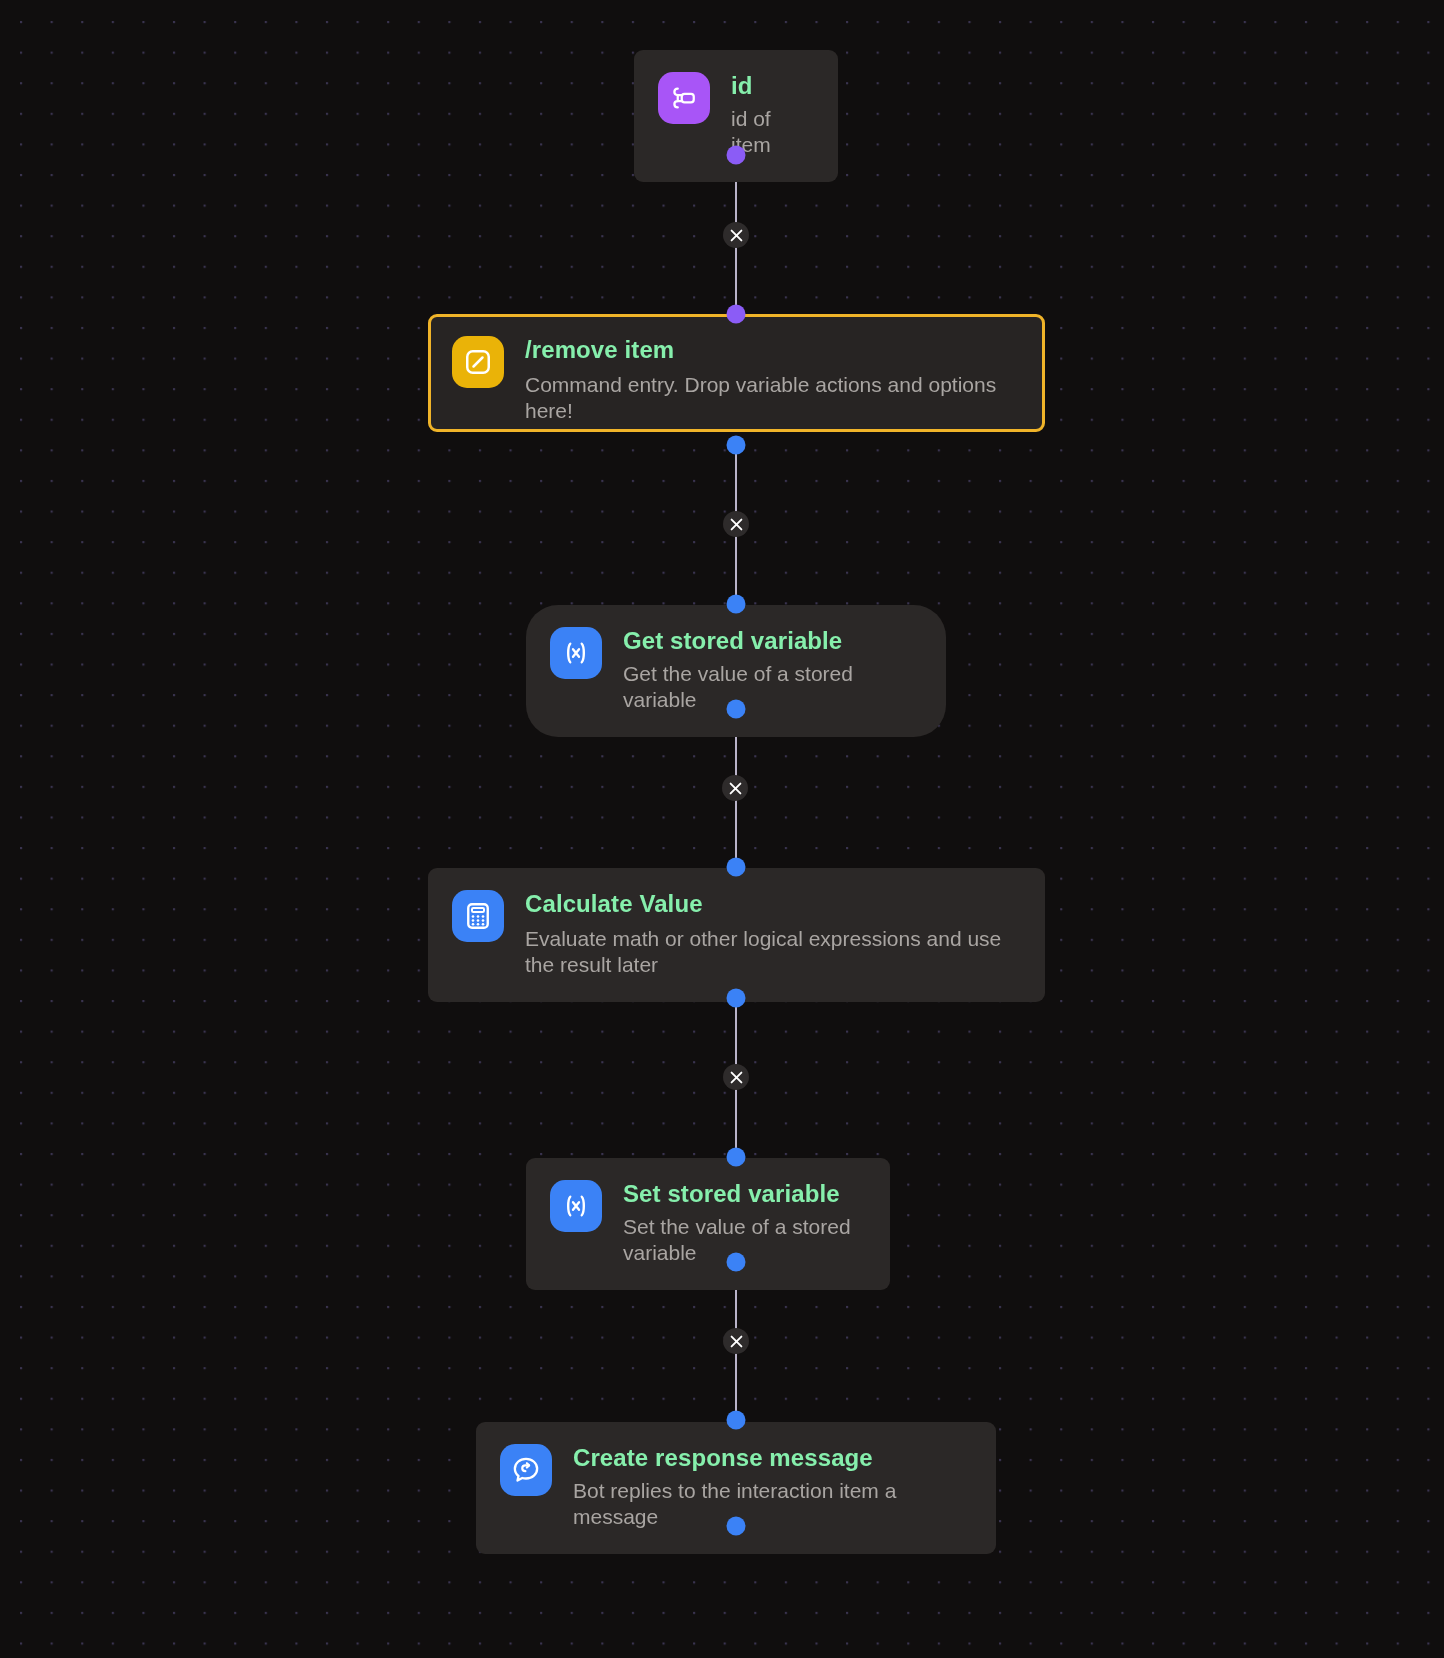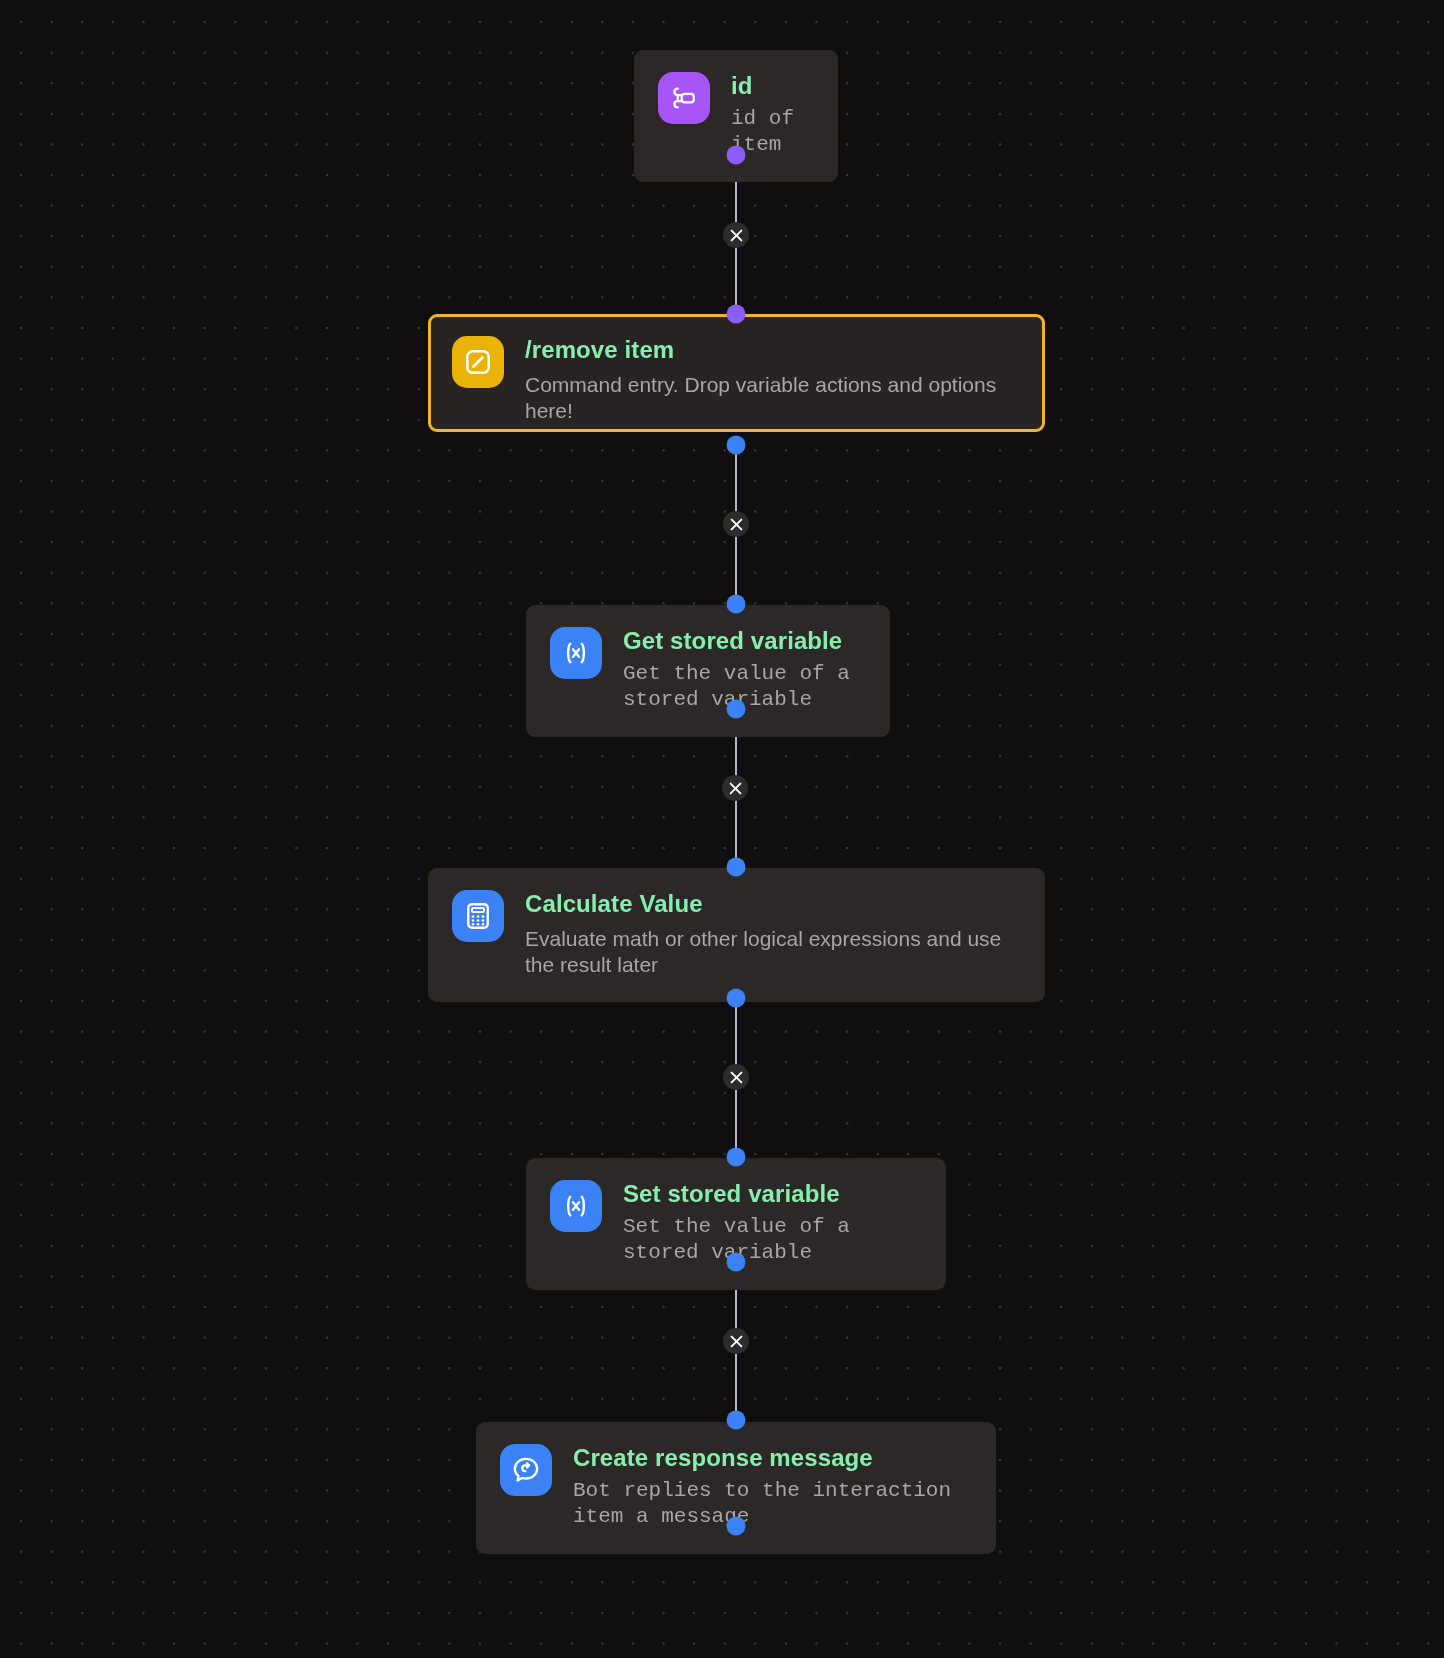--- a/index.html
+++ b/index.html
@@ -98,21 +98,21 @@
     line-height: 1.12;
     letter-spacing: 0.1px;
   }
   .node-desc {
     color: #a9a5a2;
     font-size: 21px;
     line-height: 1.24;
     margin-top: 8px;
     font-weight: 400;
   }
-  .node.compact .node-desc { margin-top: 6px; font-family: Liberation Mono, monospace; }
+  .node.compact .node-desc { margin-top: 6px; }
 </style>
 </head>
 <body>
 
 <div id="canvas">
 
   <div class="edge" style="top:155px; height:160px;"></div>
   <div class="edge" style="top:445px; height:159px;"></div>
   <div class="edge" style="top:709px; height:158px;"></div>
   <div class="edge" style="top:998px; height:159px;"></div>
@@ -167,21 +167,21 @@
       </svg>
     </div>
     <div class="node-text">
       <div class="node-title">/remove item</div>
       <div class="node-desc">Command entry. Drop variable actions and options here!</div>
     </div>
   </div>
   <div class="port purple" style="left:736px; top:314px;"></div>
   <div class="port blue" style="left:736px; top:445px;"></div>
 
-  <div class="node compact" style="left:526px; top:605px; width:364px;">
+  <div class="node compact" style="left:526px; top:605px; width:420px;border-radius:32px;">
     <div class="node-icon blue">
       <svg width="30" height="30" viewBox="0 0 24 24" fill="none">
         <path d="M7.4 4.6 C5.2 7 5.2 17 7.4 19.4" stroke="#ffffff" stroke-width="1.9" stroke-linecap="round"></path>
         <path d="M16.6 4.6 C18.8 7 18.8 17 16.6 19.4" stroke="#ffffff" stroke-width="1.9" stroke-linecap="round"></path>
         <path d="M9.6 9 L14.4 15 M14.4 9 L9.6 15" stroke="#ffffff" stroke-width="1.9" stroke-linecap="round"></path>
       </svg>
     </div>
     <div class="node-text">
       <div class="node-title">Get stored variable</div>
       <div class="node-desc">Get the value of a stored variable</div>
@@ -207,21 +207,21 @@
       </svg>
     </div>
     <div class="node-text">
       <div class="node-title">Calculate Value</div>
       <div class="node-desc">Evaluate math or other logical expressions and use the result later</div>
     </div>
   </div>
   <div class="port blue" style="left:736px; top:867px;"></div>
   <div class="port blue" style="left:736px; top:998px;"></div>
 
-  <div class="node compact" style="left:526px; top:1158px; width:420px;">
+  <div class="node compact" style="left:526px; top:1158px; width:364px;">
     <div class="node-icon blue">
       <svg width="30" height="30" viewBox="0 0 24 24" fill="none">
         <path d="M7.4 4.6 C5.2 7 5.2 17 7.4 19.4" stroke="#ffffff" stroke-width="1.9" stroke-linecap="round"></path>
         <path d="M16.6 4.6 C18.8 7 18.8 17 16.6 19.4" stroke="#ffffff" stroke-width="1.9" stroke-linecap="round"></path>
         <path d="M9.6 9 L14.4 15 M14.4 9 L9.6 15" stroke="#ffffff" stroke-width="1.9" stroke-linecap="round"></path>
       </svg>
     </div>
     <div class="node-text">
       <div class="node-title">Set stored variable</div>
       <div class="node-desc">Set the value of a stored variable</div>

